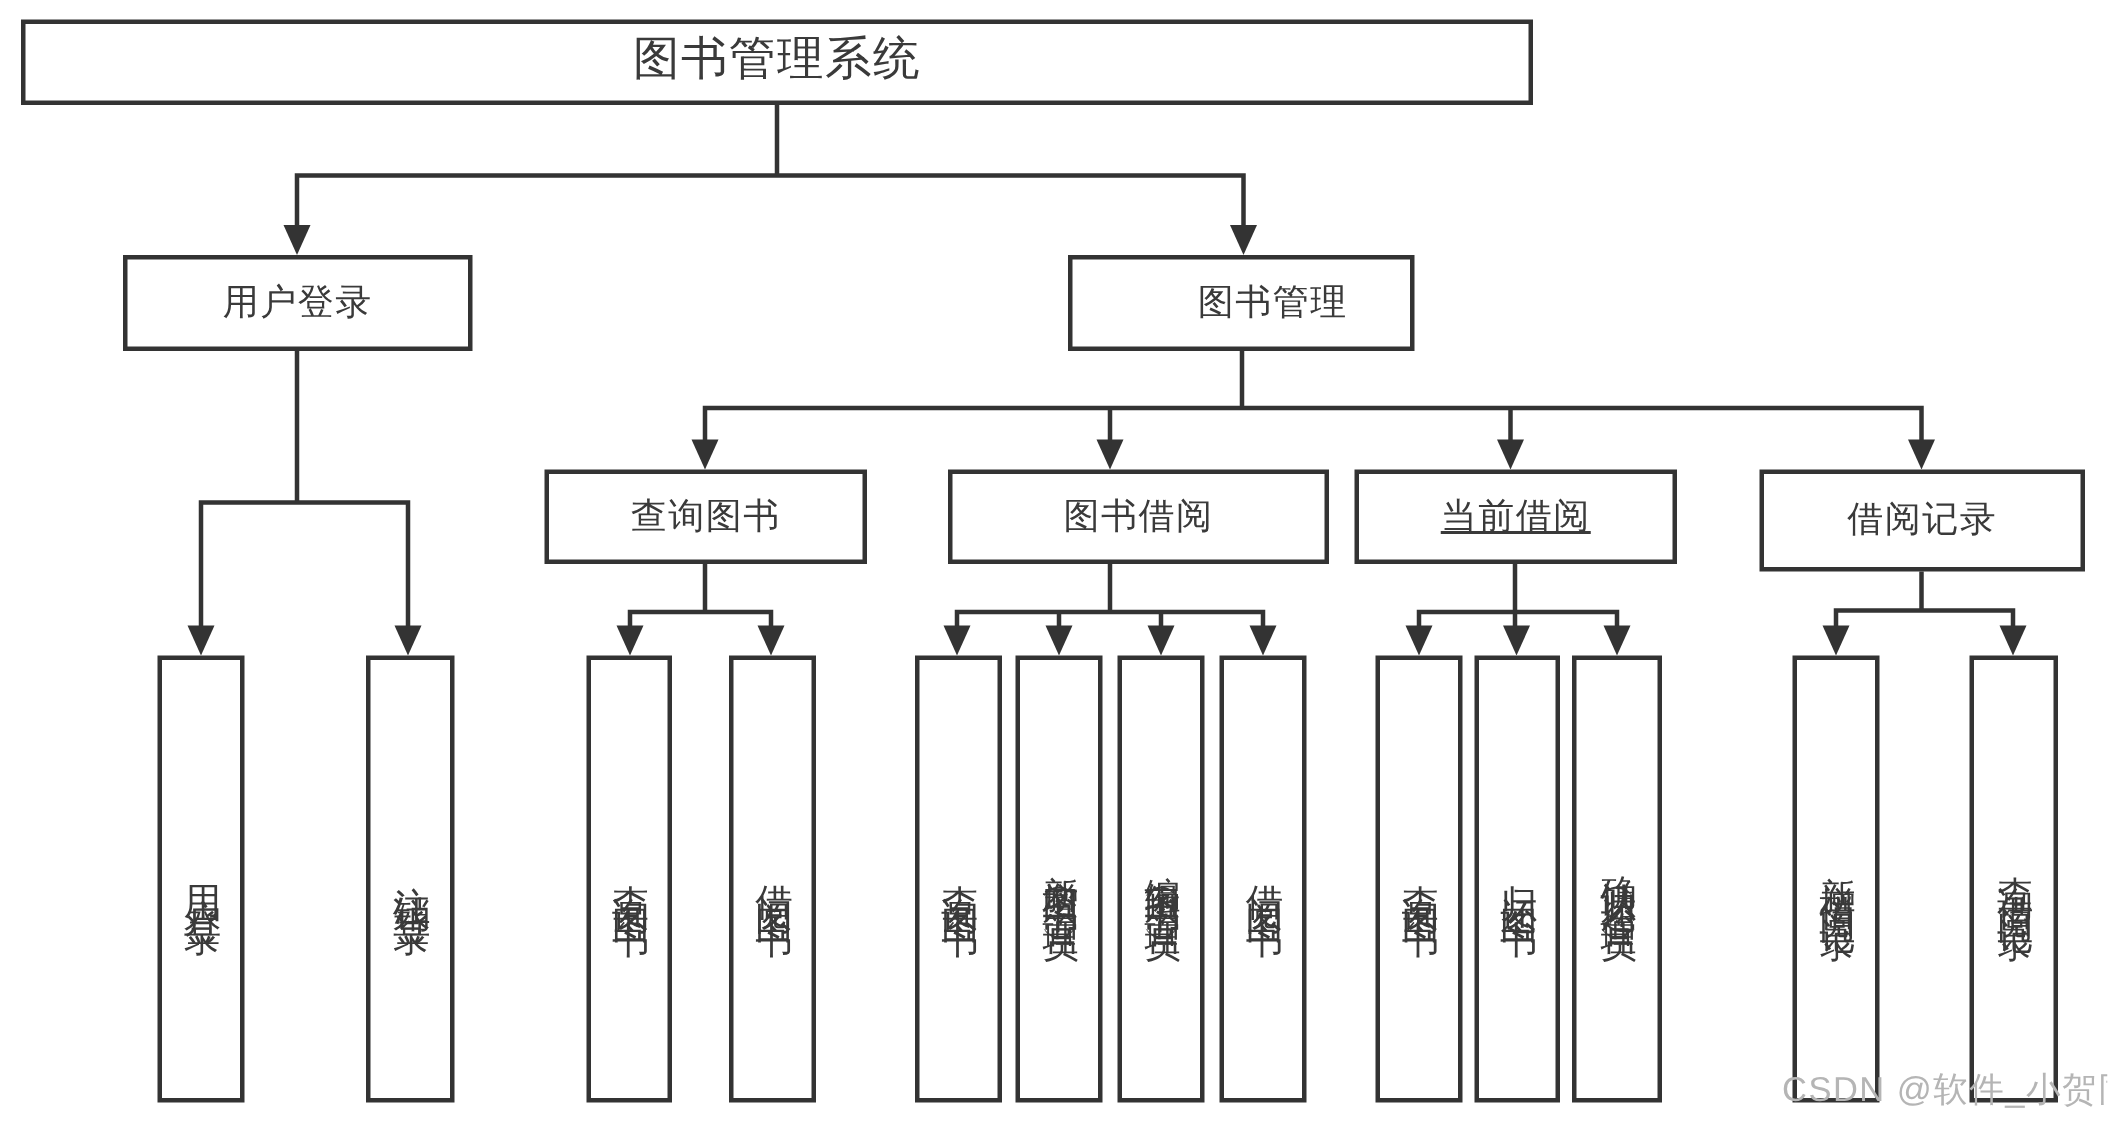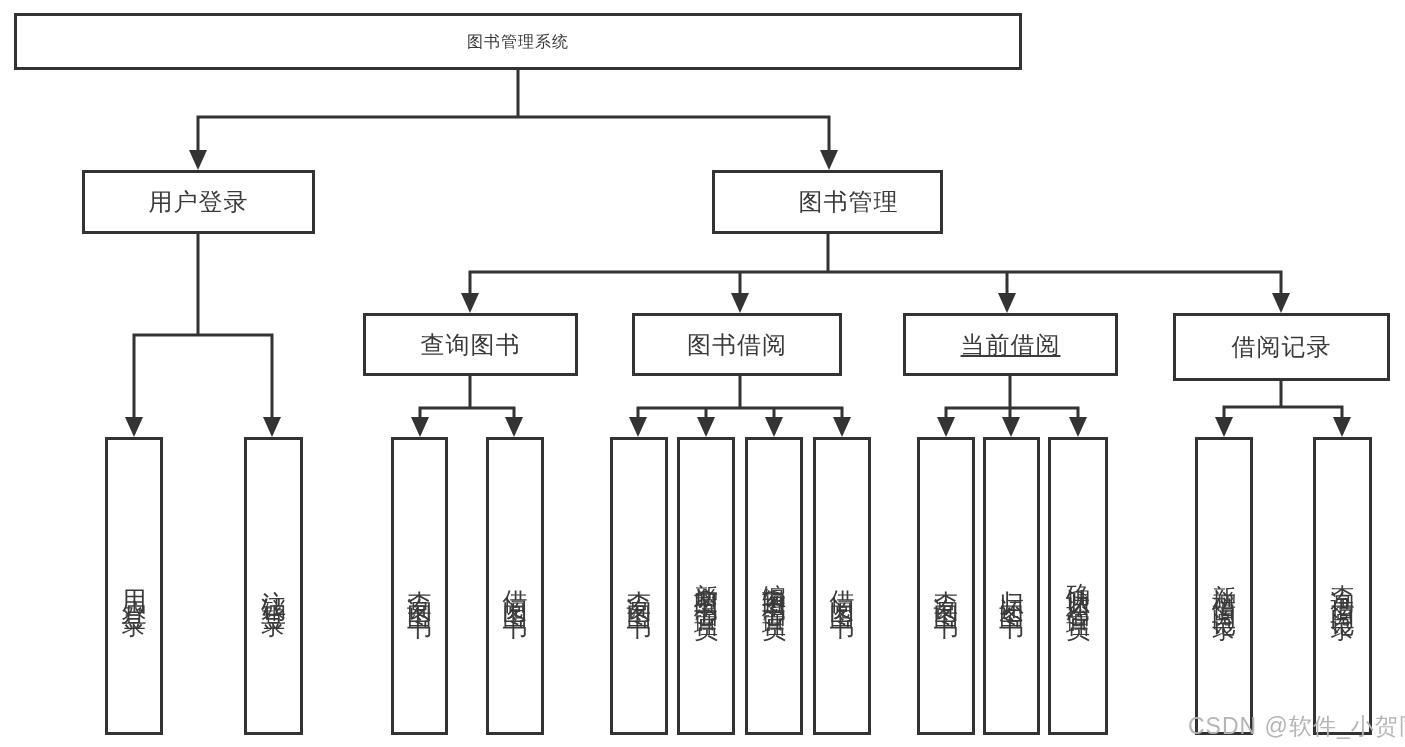--- a/index.html
+++ b/index.html
@@ -23,21 +23,21 @@
     border: 3px solid #333333;
     background: #ffffff;
     color: #3a3a3a;
     display: flex;
     align-items: center;
     justify-content: center;
     text-align: center;
     line-height: 1;
   }
   .node.h { font-size: 24px; letter-spacing: 1px; }
-  .node.root { font-size: 16px; letter-spacing: 1px; }
+  .node.root { font-size: 31px; letter-spacing: 1px; font-family: Liberation Mono, monospace; }
   .node.v {
     writing-mode: vertical-rl;
     font-size: 25px;
     letter-spacing: 8px;
   }
   .node.v.long { font-size: 24px; letter-spacing: 7px; }
   .node.v.xlong { font-size: 24px; letter-spacing: 5px; }
   .watermark {
     position: absolute;
     left: 1188px;
@@ -85,21 +85,21 @@
       <polygon points="1333,417 1351,417 1342,437"></polygon>
     </g>
   </svg>
 
   <div class="node root" style="left:14px; top:13px; width:1008px; height:57px;">图书管理系统</div>
 
   <div class="node h" style="left:82px; top:170px; width:233px; height:64px;">用户登录</div>
   <div class="node h" style="left:712px; top:170px; width:231px; height:64px;padding-left:42px;">图书管理</div>
 
   <div class="node h" style="left:363px; top:313px; width:215px; height:63px;">查询图书</div>
-  <div class="node h" style="left:632px; top:313px; width:210px; height:63px;">图书借阅</div>
+  <div class="node h" style="left:632px; top:313px; width:254px; height:63px;">图书借阅</div>
   <div class="node h" style="left:903px; top:313px; width:215px; height:63px;text-decoration:underline;">当前借阅</div>
   <div class="node h" style="left:1173px; top:313px; width:217px; height:68px;">借阅记录</div>
 
   <div class="node v" style="left:105px; top:437px; width:58px; height:298px;">用户登录</div>
   <div class="node v" style="left:244px; top:437px; width:59px; height:298px;">注销登录</div>
 
   <div class="node v" style="left:391px; top:437px; width:57px; height:298px;">查询图书</div>
   <div class="node v" style="left:486px; top:437px; width:58px; height:298px;">借阅图书</div>
 
   <div class="node v" style="left:610px; top:437px; width:58px; height:298px;">查询图书</div>

